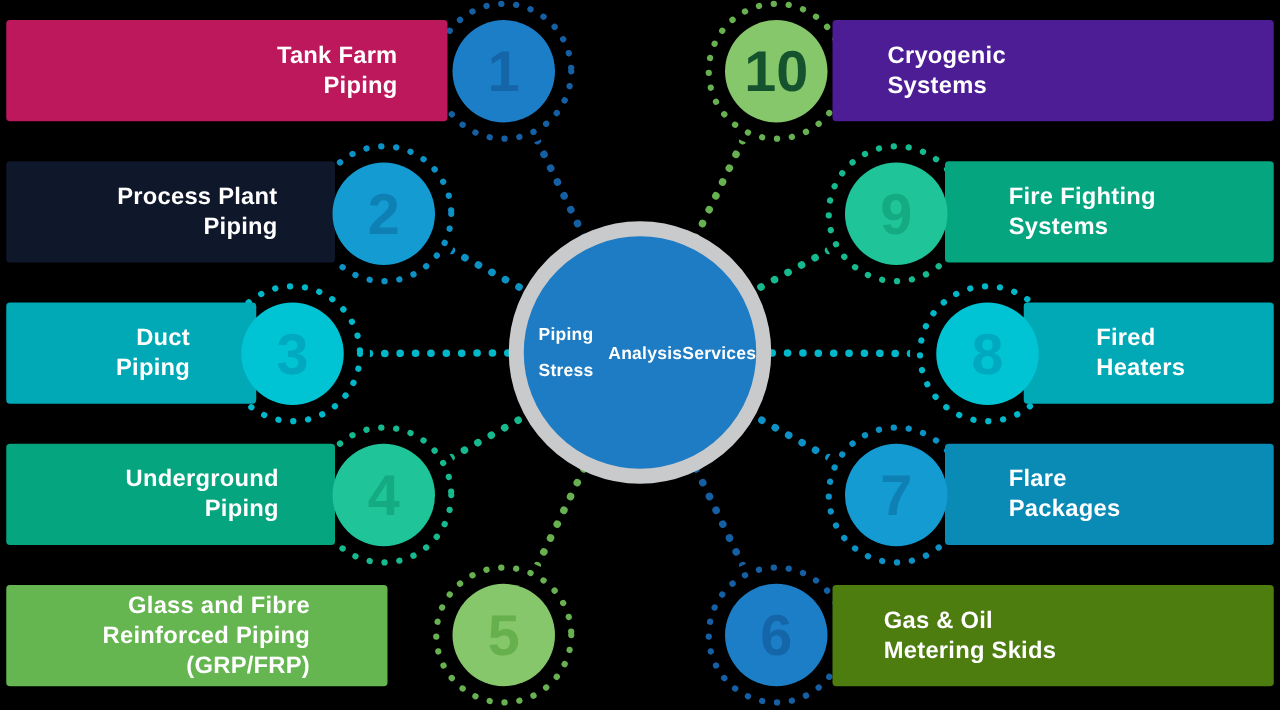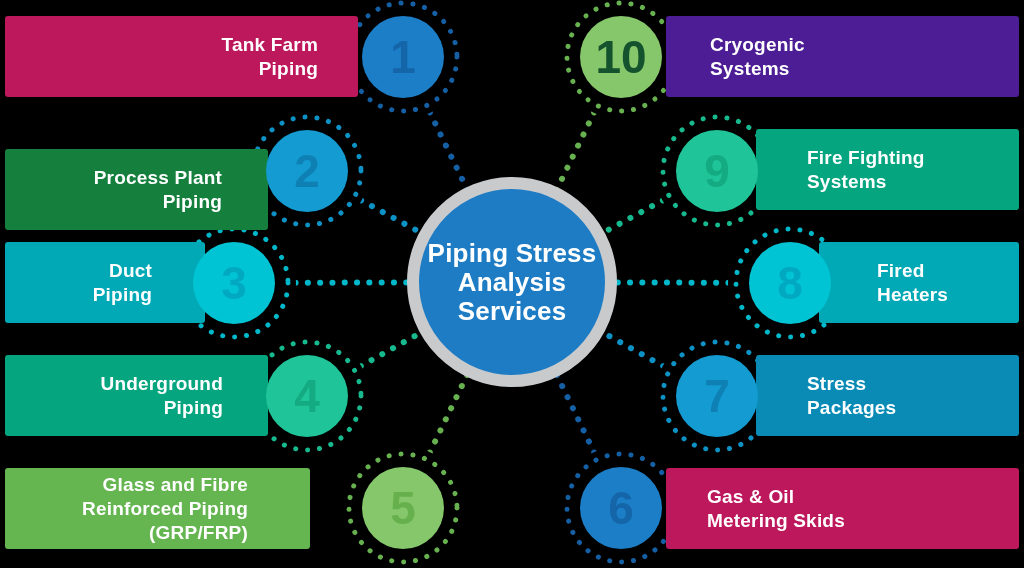--- a/index.html
+++ b/index.html
@@ -11,51 +11,51 @@
   
   .bar{
     position:absolute;height:81px;border-radius:3px;
     display:flex;flex-direction:column;justify-content:center;
     color:#fff;font-size:19px;line-height:24px;letter-spacing:.2px;
     box-sizing:border-box;
   }
   .bar.left{text-align:right;}
   .bar.right{text-align:left;}
   .b1 {left:5px;  top:16px;  width:353px; background:#be185d; padding-right:40px;}
-  .b2 {left:5px;  top:129px; width:263px; background:#15803d; padding-right:46px;margin-top:20px;}
+  .b2 {left:5px;  top:129px; width:263px; background:#0f172a; padding-right:46px;}
   .b3 {left:5px;  top:242px; width:200px; background:#00a9b5; padding-right:53px;}
   .b4 {left:5px;  top:355px; width:263px; background:#04a57f; padding-right:45px;}
   .b5 {left:5px;  top:468px; width:305px; background:#65b550; padding-right:62px;}
   .b10{left:666px;top:16px;  width:353px; background:#4c1d95; padding-left:44px;}
   .b9 {left:756px;top:129px; width:263px; background:#04a57f; padding-left:51px;}
   .b8 {left:819px;top:242px; width:200px; background:#00a9b5; padding-left:58px;}
   .b7 {left:756px;top:355px; width:263px; background:#098bb6; padding-left:51px;}
-  .b6 {left:666px;top:468px; width:353px; background:#be185d; padding-left:41px;}
+  .b6 {left:666px;top:468px; width:353px; background:#4d7c0f; padding-left:41px;}
   
   .nc{
     position:absolute;width:82px;height:82px;border-radius:50%;
     display:flex;align-items:center;justify-content:center;
     font-size:46px;
   }
   .c1 {left:362px;top:16px;  background:#1b7ec7;color:#1565a9;}
   .c2 {left:266px;top:130px; background:#139bd2;color:#0e80b4;}
   .c3 {left:193px;top:242px; background:#00c4d4;color:#00a9c0;}
   .c4 {left:266px;top:355px; background:#1fc499;color:#14aa82;}
   .c5 {left:362px;top:467px; background:#85c76a;color:#67b04e;}
   .c10{left:580px;top:16px;  background:#85c76a;color:#14532d;}
   .c9 {left:676px;top:130px; background:#1fc499;color:#14aa82;}
   .c8 {left:749px;top:242px; background:#00c4d4;color:#00a9c0;}
   .c7 {left:676px;top:355px; background:#139bd2;color:#0e80b4;}
   .c6 {left:580px;top:467px; background:#1b7ec7;color:#1565a9;}
   
   .hub{
     position:absolute;left:407px;top:177px;width:186px;height:186px;
     border:12px solid #c9cacc;border-radius:50%;background:#1d7cc4;
-    display:flex;flex-direction:column;align-items:center;justify-content:center;
-    color:#fff;font-size:26px;line-height:29px;text-align:center;letter-spacing:.2px;
+    display:flex;flex-direction:row;align-items:center;justify-content:center;
+    color:#fff;font-size:14px;line-height:29px;text-align:center;letter-spacing:.2px;
   }
 </style>
 </head>
 <body>
 
 <div class="stage">
 
   <svg class="decor" viewBox="0 0 1024 568">
 
     <g stroke-width="6" stroke-linecap="round" stroke-dasharray="0.1 12.2" fill="none">
@@ -125,21 +125,21 @@
   </div>
   <div class="bar right b9">
     <span>Fire Fighting</span>
     <span>Systems</span>
   </div>
   <div class="bar right b8">
     <span>Fired</span>
     <span>Heaters</span>
   </div>
   <div class="bar right b7">
-    <span>Stress</span>
+    <span>Flare</span>
     <span>Packages</span>
   </div>
   <div class="bar right b6">
     <span>Gas &amp; Oil</span>
     <span>Metering Skids</span>
   </div>
 
   <div class="nc c1">
       <span>1</span>
     </div>

